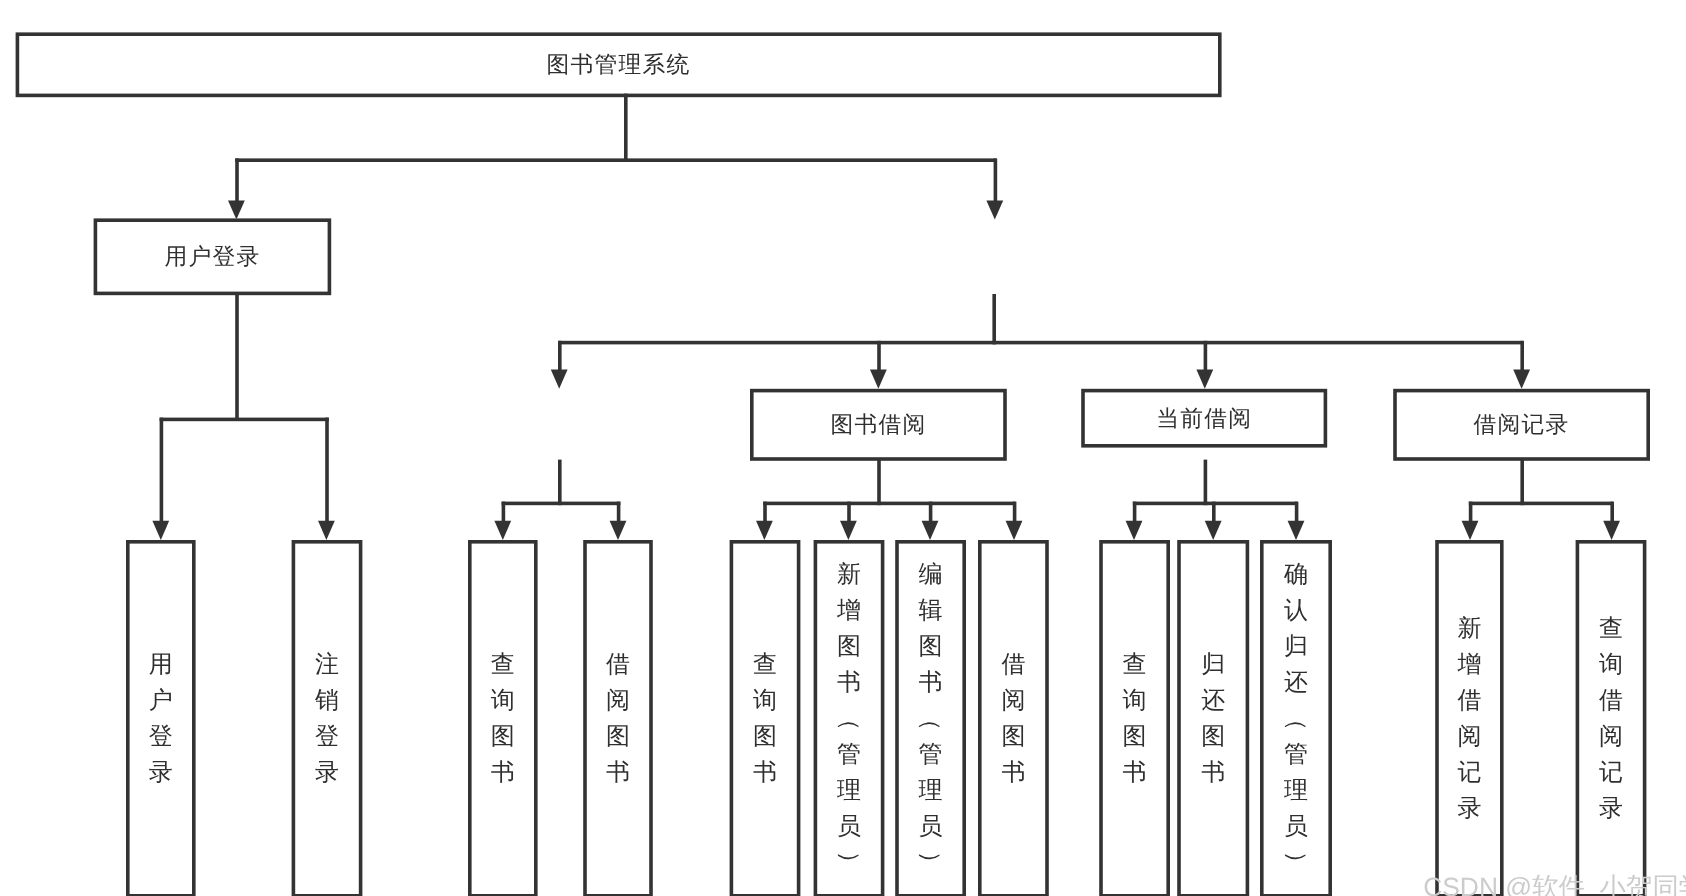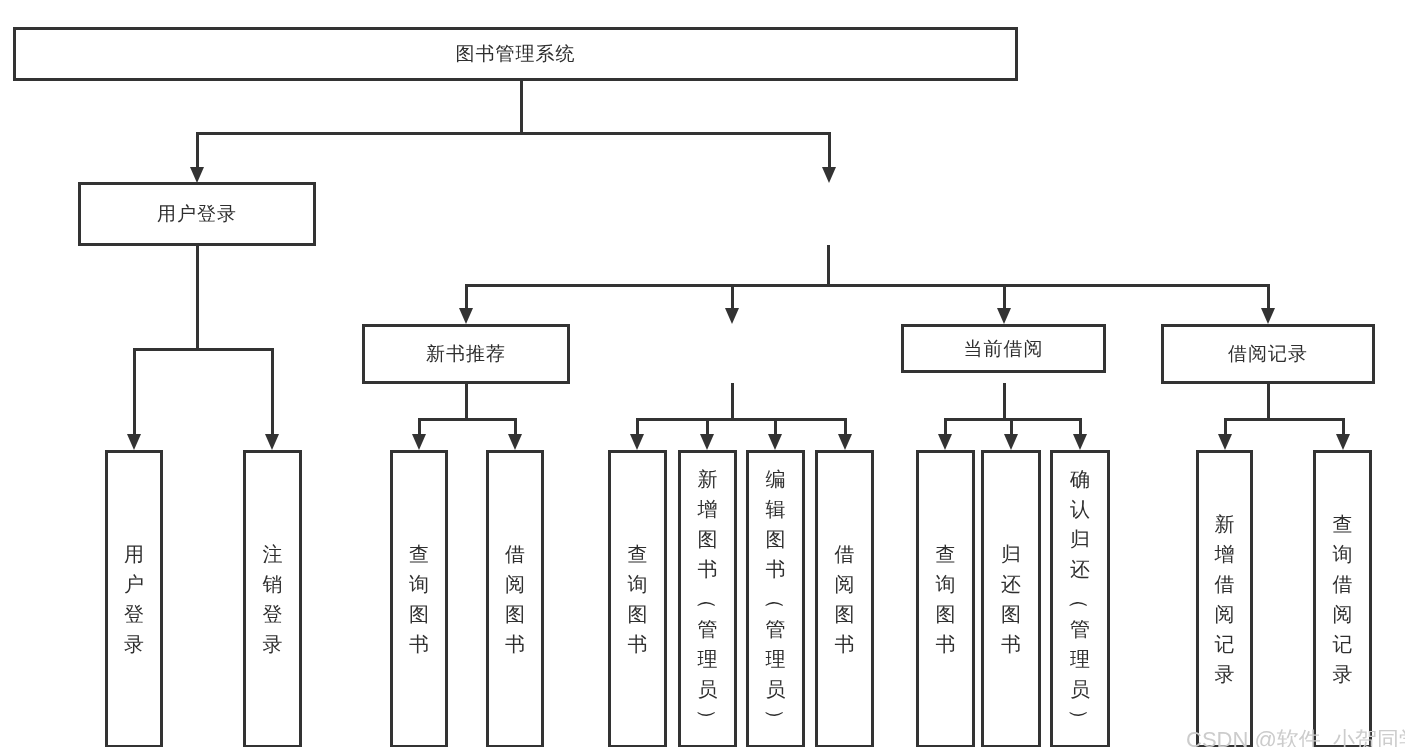--- a/index.html
+++ b/index.html
@@ -37,21 +37,21 @@
     <span>图书管理系统</span>
   </div>
 
   <div class="vline" style="left:520px;top:65px;height:57px"></div>
   <div class="hline" style="left:196px;top:119px;width:634px"></div>
   <div class="vline" style="left:196px;top:119px;height:36px"></div>
   <div class="arrow" style="left:190px;top:154px"></div>
   <div class="vline" style="left:828px;top:119px;height:36px"></div>
   <div class="arrow" style="left:822px;top:154px"></div>
 
-  <div class="box" style="left:78px;top:169px;width:238px;height:64px">
+  <div class="box" style="left:78px;top:169px;width:198px;height:64px">
     <span>用户登录</span>
   </div>
 
   <div class="vline" style="left:196px;top:232px;height:105px"></div>
   <div class="hline" style="left:133px;top:335px;width:141px"></div>
   <div class="vline" style="left:133px;top:335px;height:87px"></div>
   <div class="arrow" style="left:127px;top:421px"></div>
   <div class="vline" style="left:271px;top:335px;height:87px"></div>
   <div class="arrow" style="left:265px;top:421px"></div>
 
@@ -59,22 +59,22 @@
   <div class="hline" style="left:465px;top:271px;width:804px"></div>
   <div class="vline" style="left:465px;top:271px;height:26px"></div>
   <div class="arrow" style="left:459px;top:295px"></div>
   <div class="vline" style="left:731px;top:271px;height:26px"></div>
   <div class="arrow" style="left:725px;top:295px"></div>
   <div class="vline" style="left:1003px;top:271px;height:26px"></div>
   <div class="arrow" style="left:997px;top:295px"></div>
   <div class="vline" style="left:1267px;top:271px;height:26px"></div>
   <div class="arrow" style="left:1261px;top:295px"></div>
 
-  <div class="box" style="left:362px;top:311px;width:208px;height:60px">
-    <span>新书推荐</span>
+  <div class="box" style="left:625px;top:311px;width:214px;height:60px">
+    <span>图书借阅</span>
   </div>
   <div class="box" style="left:901px;top:311px;width:205px;height:49px">
     <span>当前借阅</span>
   </div>
   <div class="box" style="left:1161px;top:311px;width:214px;height:60px">
     <span>借阅记录</span>
   </div>
 
   <div class="vline" style="left:465px;top:370px;height:38px"></div>
   <div class="hline" style="left:418px;top:405px;width:99px"></div>

